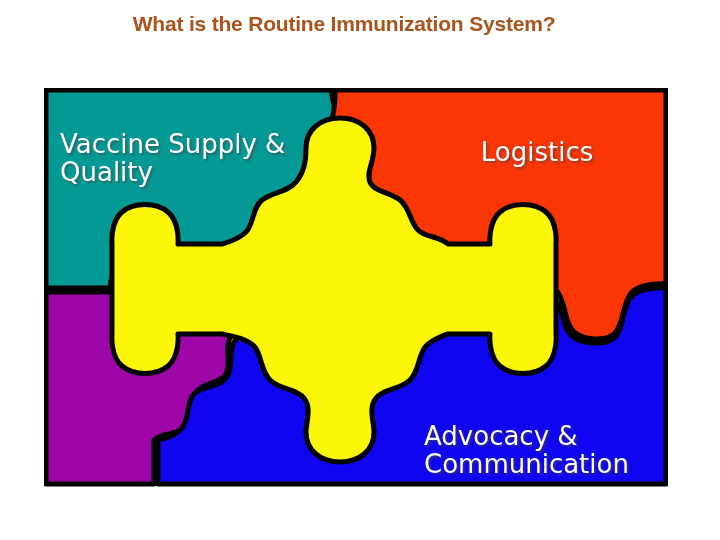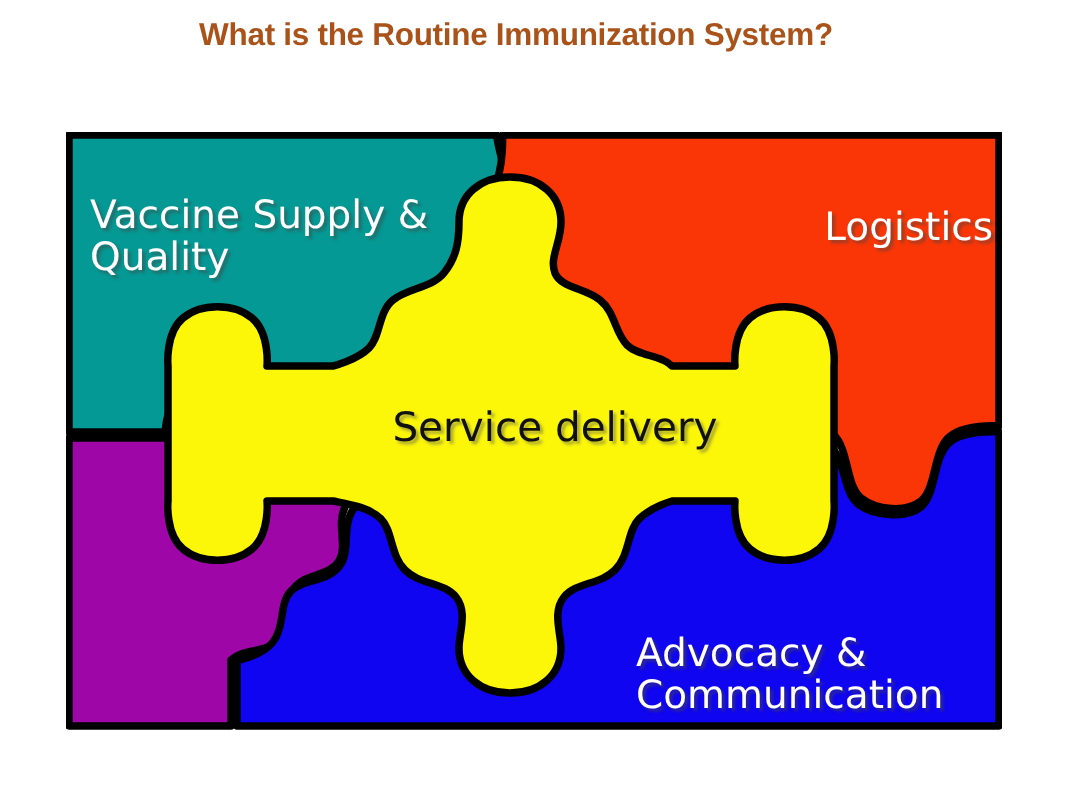--- a/index.html
+++ b/index.html
@@ -65,21 +65,21 @@
 
   #label-vaccine {
     left: 16px;
     top: 42px;
     width: 310px;
   }
   #label-logistics {
     left: 368px;
     top: 50px;
     width: 250px;
-    text-align: right;
+    text-align: center;
   }
   #label-surveillance {
     left: 28px;
     top: 326px;
     width: 300px;
   }
   #label-advocacy {
     left: 380px;
     top: 318px;
     width: 250px;
@@ -217,16 +217,15 @@
 
     <div class="piece-label" id="label-vaccine">Vaccine Supply &amp;
 Quality</div>
 
     <div class="piece-label" id="label-logistics">Logistics</div>
 
 
     <div class="piece-label" id="label-advocacy">Advocacy &amp;
 Communication</div>
 
-    <div class="piece-label" id="label-service">Service delivery</div>
 
   </div>
 </div>
 
 </body></html>

